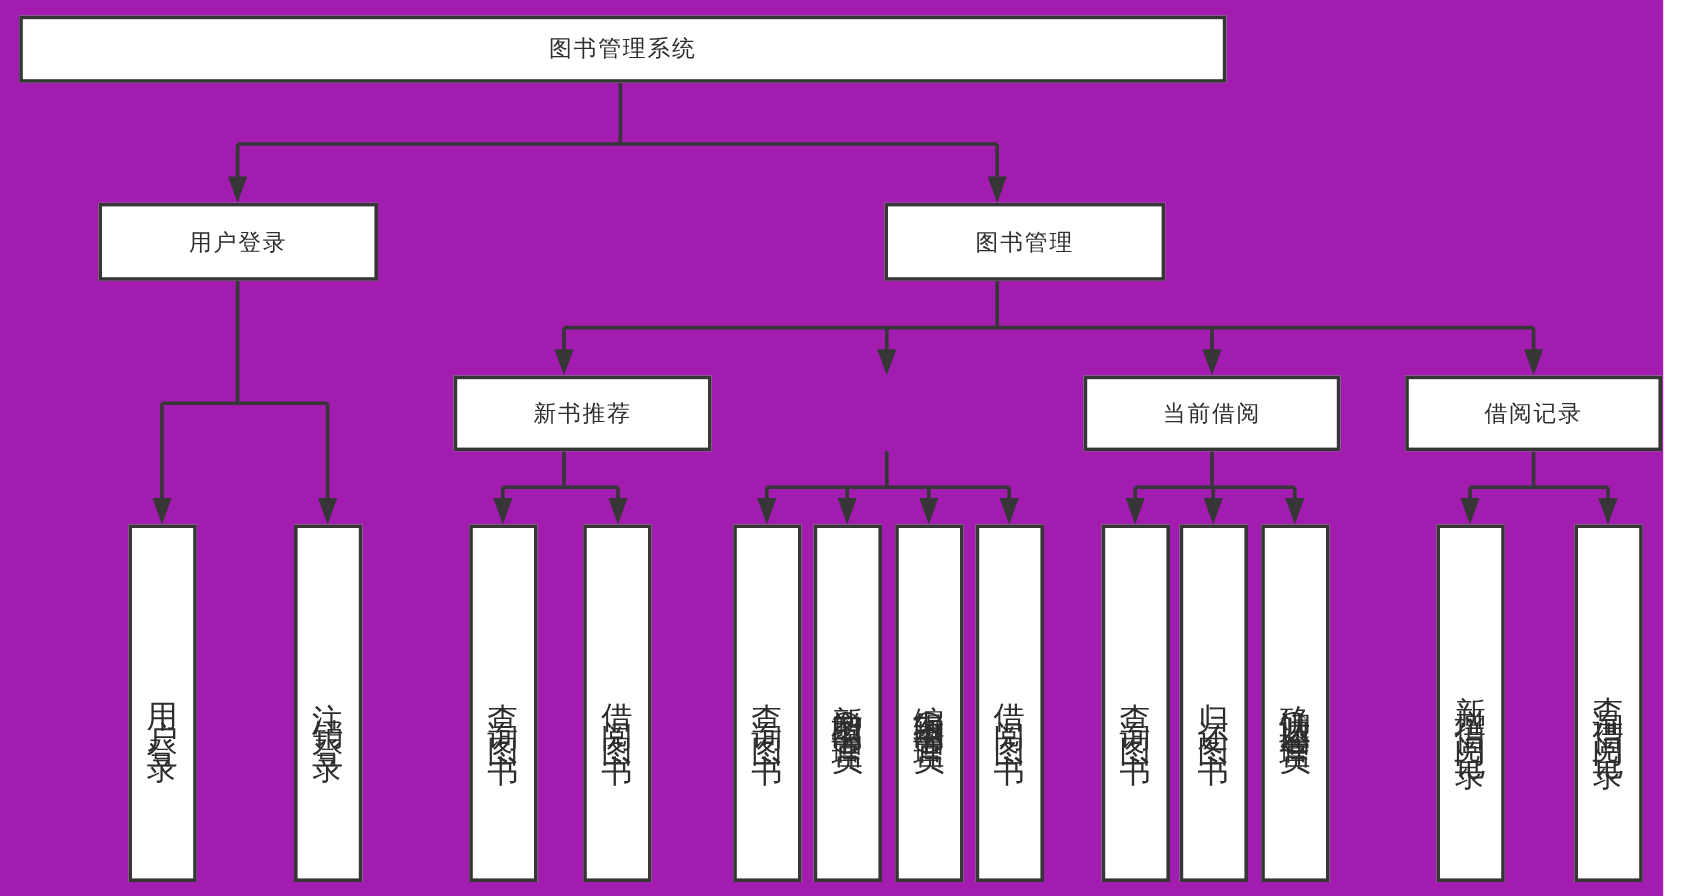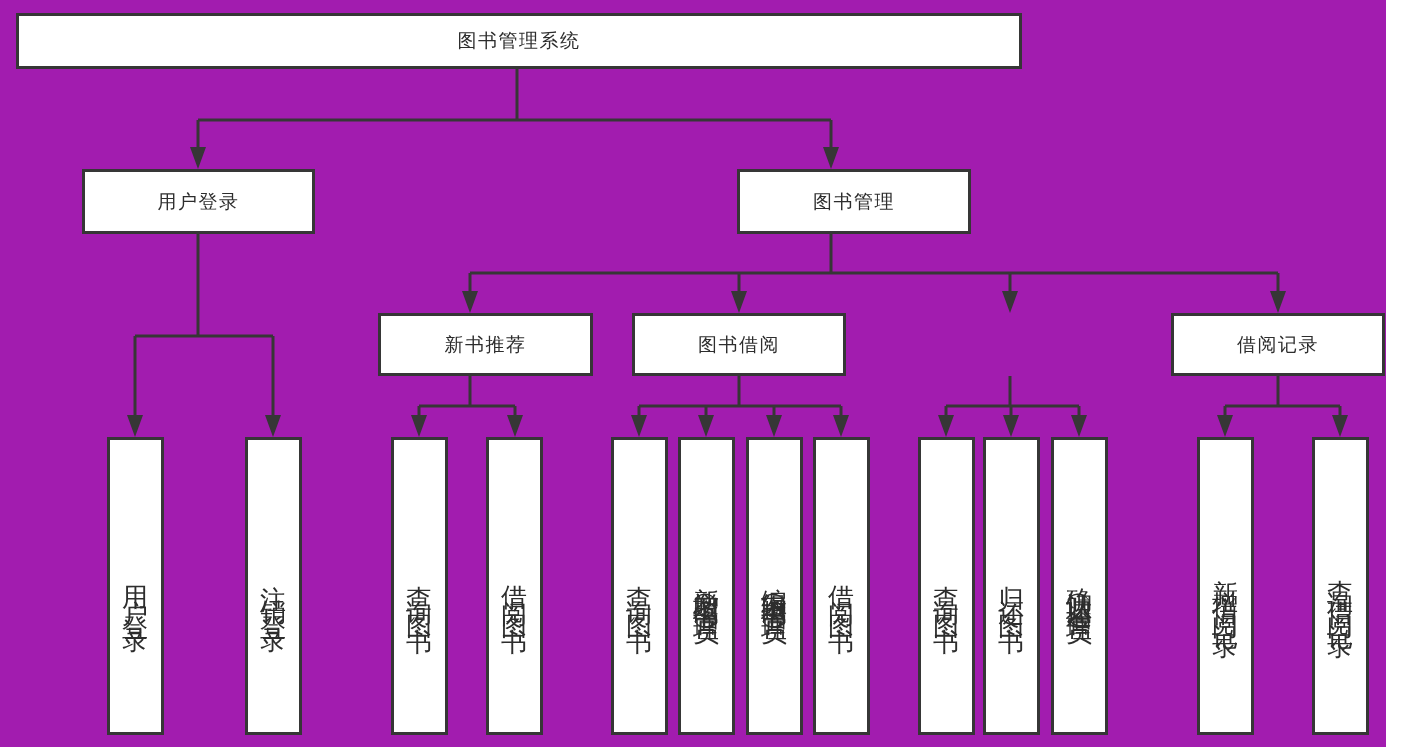--- a/index.html
+++ b/index.html
@@ -136,22 +136,22 @@
   <div class="node h-node lvl2-user">
     <span>用户登录</span>
   </div>
   <div class="node h-node lvl2-book">
     <span>图书管理</span>
   </div>
 
   <div class="node h-node lvl3-a">
     <span>新书推荐</span>
   </div>
-  <div class="node h-node lvl3-b">
-    <span>图书借阅</span>
+  <div class="node h-node lvl3-c">
+    <span>当前借阅</span>
   </div>
   <div class="node h-node lvl3-d">
     <span>借阅记录</span>
   </div>
 
   <div class="node leaf leaf-1">
     <span class="vtext ls-wide">用户登录</span>
   </div>
   <div class="node leaf leaf-2">
     <span class="vtext ls-wide">注销登录</span>

